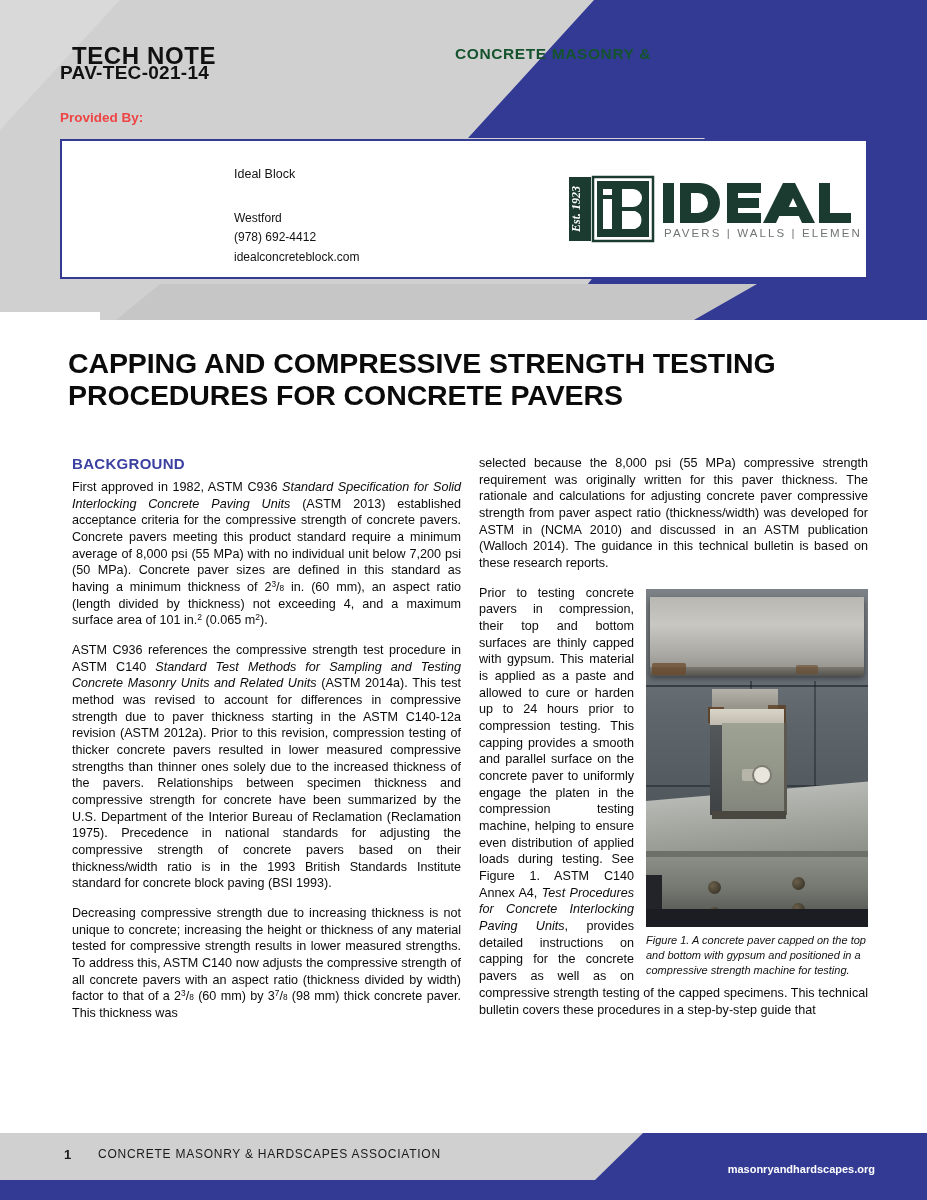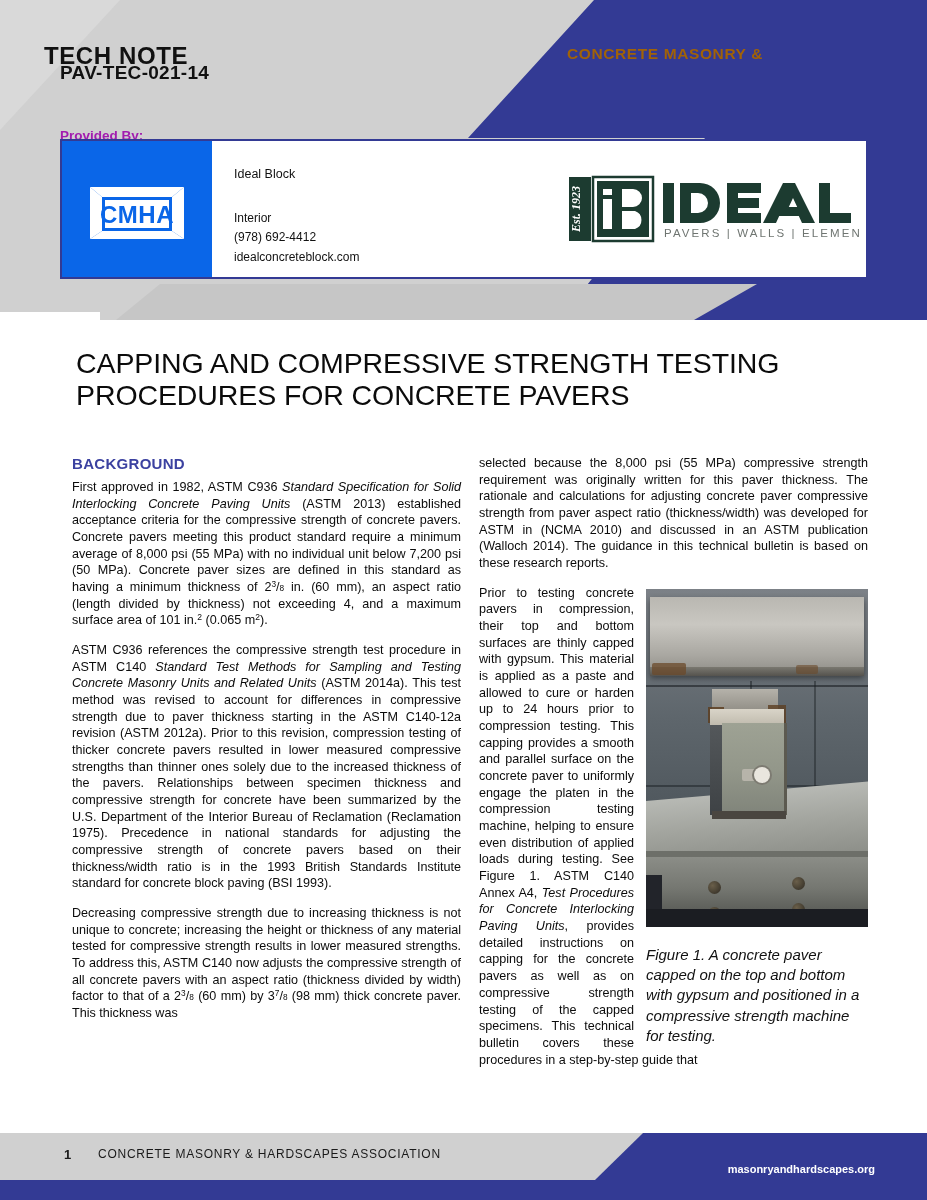--- a/index.html
+++ b/index.html
@@ -65,52 +65,52 @@
   .hdr-white-under {
     position: absolute;
     left: 0; top: 0;
     width: 927px; height: 320px;
     background: #ffffff;
     clip-path: polygon(0 312px, 100px 312px, 100px 320px, 0 320px);
   }
 
   .tech-note {
     position: absolute;
-    left: 44px; top: 43px;
+    left: 72px; top: 43px;
     font-size: 24px;
     font-weight: bold;
     letter-spacing: 0.6px;
     color: #111111;
     line-height: 1.12;
   }
   .tech-code {
     position: absolute;
     left: 60px; top: 62px;
     font-size: 19px;
     font-weight: bold;
     letter-spacing: 0.3px;
     color: #111111;
   }
   .provided-by {
     position: absolute;
-    left: 60px; top: 128px;
+    left: 60px; top: 110px;
     font-size: 13.5px;
     font-weight: bold;
-    color: #a21caf;
+    color: #ef4444;
   }
   .assoc-name {
     position: absolute;
     right: 52px; top: 42px;
     width: 420px;
-    text-align: center;
+    text-align: left;
     font-size: 15.5px;
     font-weight: bold;
     letter-spacing: 0.6px;
     line-height: 1.55;
-    color: #a16207;
+    color: #14532d;
   }
   .assoc-name span { display: block; }
 
   
   .provider-card {
     position: absolute;
     left: 60px; top: 139px;
     width: 808px;
     height: 140px;
     background: #ffffff;
@@ -148,24 +148,24 @@
   .ideal-logo {
     position: absolute;
     left: 505px; top: 34px;
     width: 295px;
     height: 68px;
   }
 
   
   .doc-title {
     position: absolute;
-    left: 76px; top: 347px;
+    left: 68px; top: 347px;
     width: 810px;
     font-size: 28.5px;
-    font-weight: normal;
+    font-weight: bold;
     line-height: 1.13;
     letter-spacing: -0.1px;
     color: #0b0b0b;
   }
 
   .columns {
     position: absolute;
     left: 60px; top: 455px;
     width: 808px;
   }
@@ -205,22 +205,22 @@
     margin: 4px 0 0 12px;
   }
   .fig-photo {
     width: 222px;
     height: 338px;
     position: relative;
     overflow: hidden;
     background: #6f6f70;
   }
   .fig-caption {
-    margin-top: 18px;
-    font-size: 15px;
+    margin-top: 6px;
+    font-size: 11px;
     font-style: italic;
     line-height: 1.36;
     color: #111111;
     text-align: left;
   }
 
   
   .ph-wall {
     position: absolute; left: 0; top: 0; width: 222px; height: 338px;
     background: linear-gradient(180deg, #7c8187 0%, #5e666c 38%, #4d555b 70%, #3e4549 100%);
@@ -326,34 +326,24 @@
 
     <div class="tech-note">TECH NOTE</div>
     <div class="tech-code">PAV-TEC-021-14</div>
     <div class="provided-by">Provided By:</div>
 
     <div class="assoc-name">
       <span>CONCRETE MASONRY &amp;</span>
     </div>
 
     <div class="provider-card">
-      <div class="cmha-panel">
-        <svg class="cmha-logo" viewBox="0 0 106 72">
-          <polygon points="6,14 100,14 88,24 18,24" fill="#ffffff"></polygon>
-          <polygon points="6,14 18,24 18,58 6,66" fill="#ffffff"></polygon>
-          <polygon points="100,14 100,66 88,58 88,24" fill="#ffffff"></polygon>
-          <polygon points="6,66 18,58 88,58 100,66" fill="#ffffff"></polygon>
-          <rect x="21" y="27" width="64" height="28" fill="#ffffff"></rect>
-          <text x="53" y="50" text-anchor="middle" font-family="'Liberation Sans', sans-serif" font-size="24" font-weight="bold" fill="#0a66e8" letter-spacing="0.5">CMHA</text>
-        </svg>
-      </div>
 
       <div class="provider-text">
         <div class="provider-name">Ideal Block</div>
-        <div class="provider-line">Interior</div>
+        <div class="provider-line">Westford</div>
         <div class="provider-line">(978) 692-4412</div>
         <div class="provider-line">idealconcreteblock.com</div>
       </div>
 
       <svg class="ideal-logo" viewBox="0 0 295 68">
 
         <rect x="2" y="2" width="22" height="64" fill="#1c3b30"></rect>
         <text x="13" y="34" transform="rotate(-90 13 34)" text-anchor="middle" font-family="'Liberation Serif', serif" font-style="italic" font-size="12" font-weight="bold" fill="#ffffff">Est. 1923</text>
 
         <rect x="26" y="2" width="60" height="64" fill="none" stroke="#1c3b30" stroke-width="2.5"></rect>

